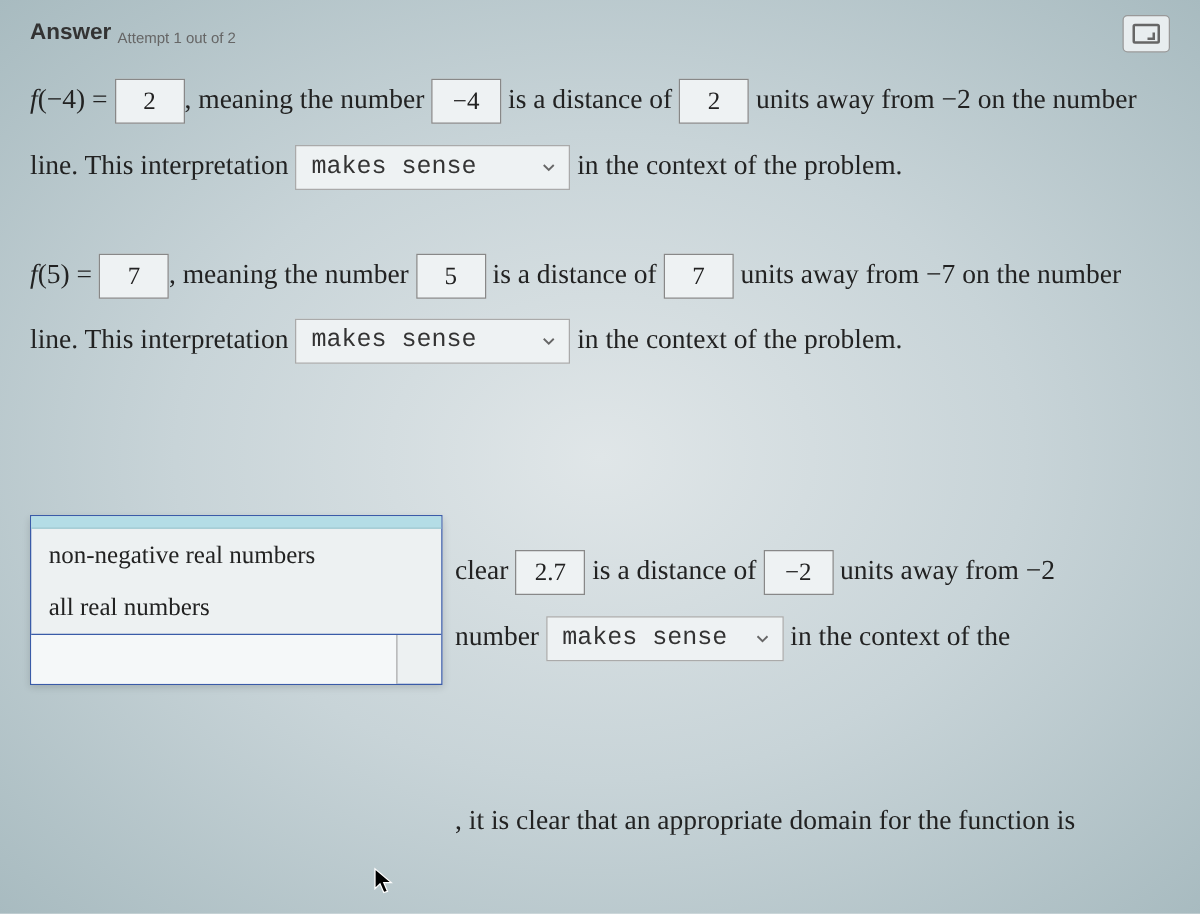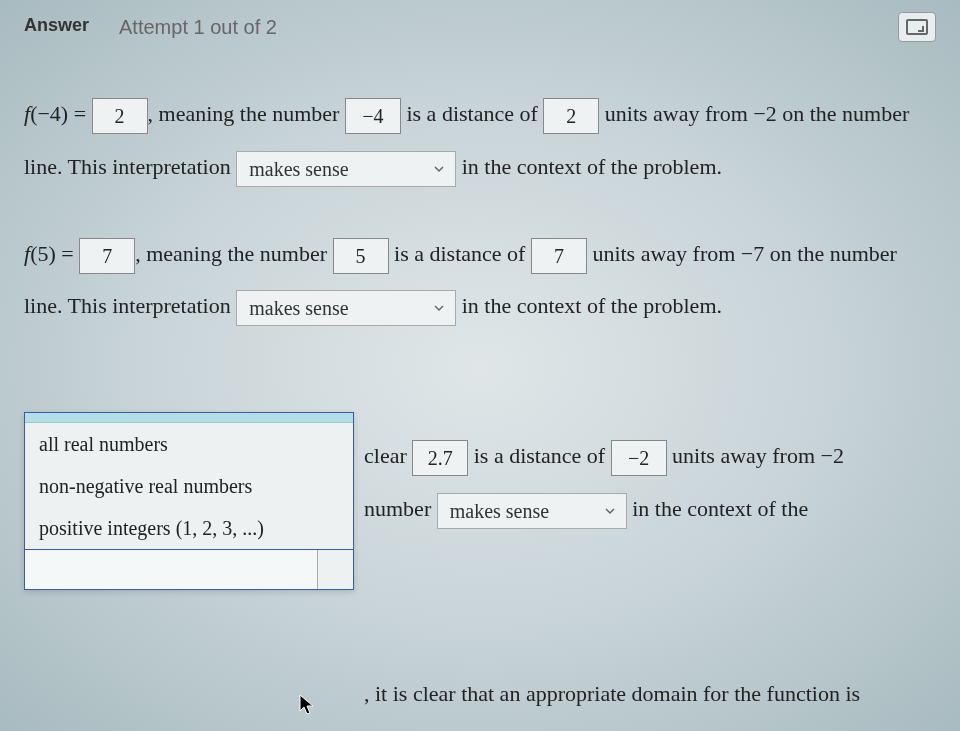--- a/index.html
+++ b/index.html
@@ -10,33 +10,33 @@
     font-family: Georgia, 'Times New Roman', serif;
     font-size: 22px;
     color: #222;
     padding: 12px 24px;
     line-height: 1.5;
     position: relative;
     overflow: hidden;
   }
   .header-row {
     display: flex;
-    align-items: flex-start;
-    gap: 30px;
-    margin-bottom: 46px;
+    align-items: flex-end;
+    gap: 5px;
+    margin-bottom: 14px;
   }
   .answer-label {
     font-family: Arial, Helvetica, sans-serif;
     font-weight: bold;
     font-size: 18px;
     color: #333;
   }
   .attempt-label {
     font-family: Arial, Helvetica, sans-serif;
-    font-size: 20px;
+    font-size: 12px;
     color: #666;
   }
   .top-icon {
     position: absolute;
     top: 12px;
     right: 24px;
     width: 38px;
     height: 30px;
     background: #e8edef;
     border: 1px solid #999;
@@ -84,21 +84,21 @@
     vertical-align: middle;
     line-height: 26px;
   }
   .sel {
     display: inline-block;
     min-width: 220px;
     height: 36px;
     border: 1px solid #aaa;
     background: #eef2f3;
     font-size: 20px;
-    font-family: Liberation Serif, serif;
+    font-family: Liberation Mono, monospace;
     color: #333;
     padding: 4px 34px 4px 12px;
     vertical-align: middle;
     position: relative;
     line-height: 26px;
   }
   .chevron {
     position: absolute;
     right: 10px;
     top: 50%;
@@ -163,21 +163,21 @@
     line-height: 2.4;
     z-index: 1;
   }
   .line3-indent {
     display: inline-block;
     width: 340px;
   }
   .line4-container {
     position: absolute;
     left: 24px;
-    top: 668px;
+    top: 630px;
     right: 24px;
     line-height: 2.4;
     z-index: 1;
   }
   .line4-indent {
     display: inline-block;
     width: 340px;
   }
 </style>
 </head>
@@ -249,23 +249,22 @@
   </span>
   <span>in the context of the</span>
 </div>
 
 <div class="line4-container">
   <span class="line4-indent"></span><span>, it is clear that an appropriate domain for the function is</span>
 </div>
 
 <div class="dropdown-panel">
   <div class="dropdown-header"></div>
+  <div class="dropdown-item">non-negative real numbers</div>
   <div class="dropdown-item">all real numbers</div>
-  <div class="dropdown-item">non-negative real numbers</div>
-  <div class="dropdown-item">positive integers (1, 2, 3, ...)</div>
   <div class="dropdown-input-row">
     <div class="dropdown-input"></div>
     <div class="dropdown-chev-box">
       
     </div>
   </div>
 </div>
 
 <div class="cursor">
   <svg width="18" height="24" viewBox="0 0 18 24">

